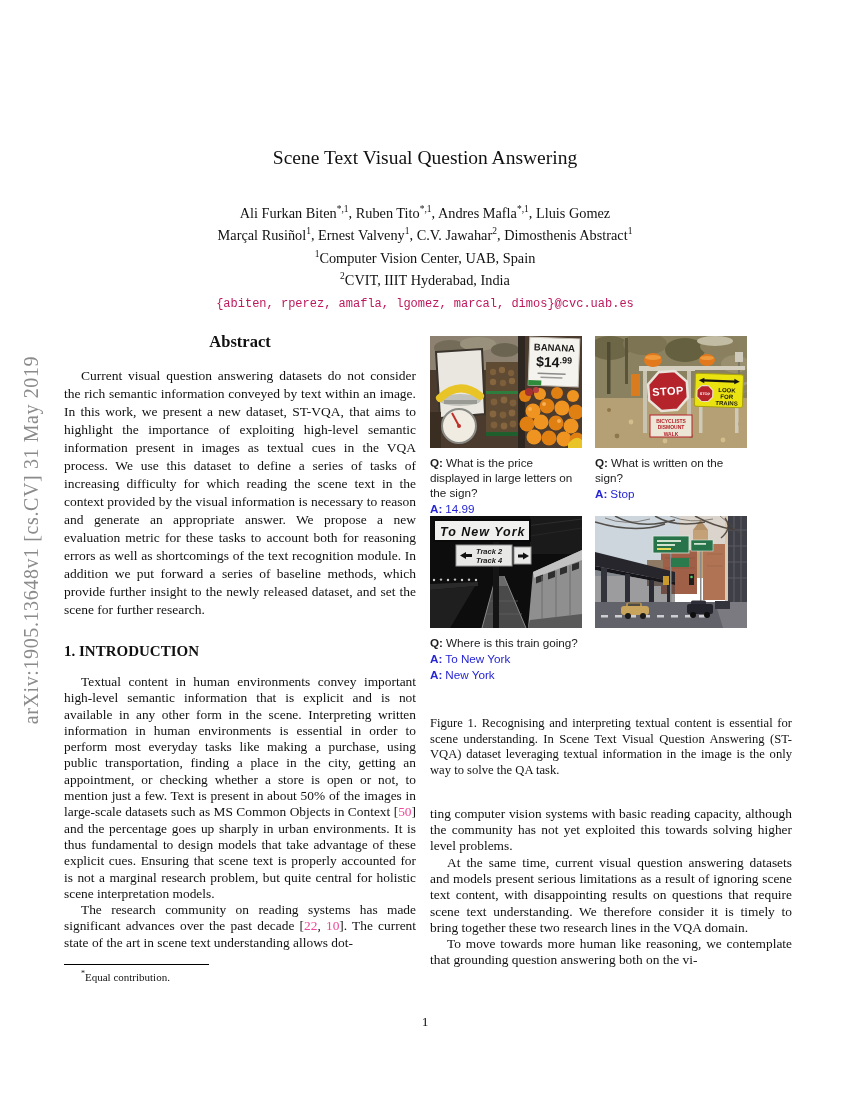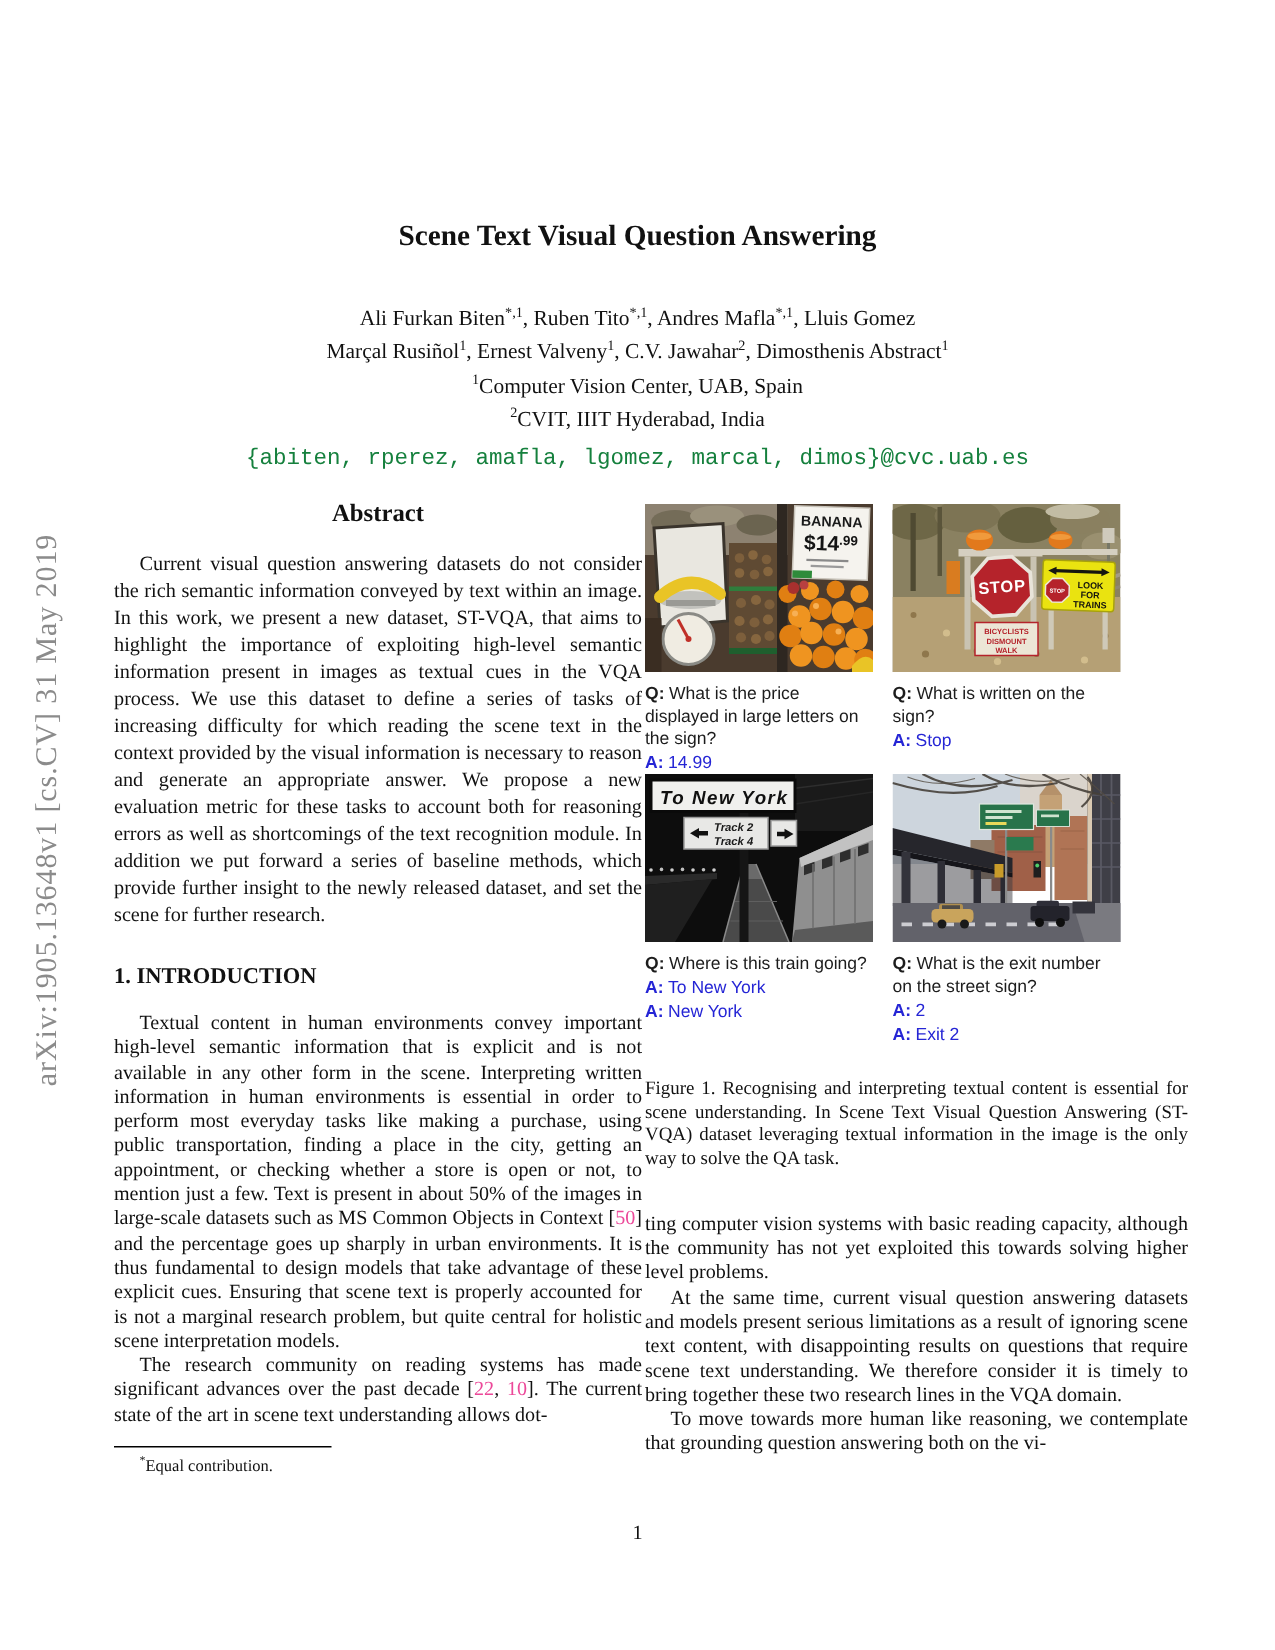--- a/index.html
+++ b/index.html
@@ -3,26 +3,26 @@
 <meta charset="utf-8">
 <style>
   html,body{margin:0;padding:0;background:#e8e8e8;}
   .page{position:relative;width:850px;height:1100px;margin:0 auto;background:#ffffff;overflow:hidden;
         font-family:"Liberation Serif","DejaVu Serif",serif;color:#111;}
   
   .arxiv{position:absolute;top:527px;left:-247px;width:560px;height:26px;transform:rotate(-90deg);
          text-align:center;font-size:20px;color:#8b8b8b;letter-spacing:0.6px;white-space:nowrap;}
   
   .header{position:absolute;left:0;top:147px;width:100%;text-align:center;}
-  .title{font-size:19.5px;font-weight:bold;margin:0 0 31px;}
+  .title{font-size:19.5px;font-weight:normal;margin:0 0 31px;}
   .authors{font-size:14.3px;line-height:18.6px;}
   .authors sup, .affil sup{font-size:9.5px;}
-  .email{font-family:"Liberation Mono","DejaVu Sans Mono",monospace;font-size:15px;margin-top:8px;color:#15803d;}
+  .email{font-family:"Liberation Mono","DejaVu Sans Mono",monospace;font-size:12px;margin-top:8px;color:#be185d;}
   
-  .col-left{position:absolute;left:76px;top:332px;width:352px;}
+  .col-left{position:absolute;left:64px;top:332px;width:352px;}
   .col-right{position:absolute;left:430px;top:330px;width:362px;}
   .abs-h{text-align:center;font-size:16.5px;font-weight:bold;margin:0 0 15px;}
   .abs-p{font-size:13.5px;line-height:18px;text-align:justify;text-indent:17px;margin:0;hyphens:auto;}
   .sec-h{font-size:15px;font-weight:bold;margin:24px 0 14px;}
   p.body{font-size:13.4px;line-height:16.3px;text-align:justify;margin:0;hyphens:auto;}
   p.indent{text-indent:17px;}
   .cite{color:#ec4899;cursor:pointer;}
   .fnrule{width:145px;border:none;border-top:1px solid #000;margin:13px 0 4px 0;}
   .fn{font-size:11px;margin:0;text-indent:17px;}
   .fn sup{font-size:8px;}
@@ -343,25 +343,20 @@
             <rect x="92" y="88" width="26" height="10" rx="2" fill="#23232b"></rect>
             <circle cx="98" cy="99" r="3" fill="#0e0e0e"></circle>
               <circle cx="112" cy="99" r="3" fill="#0e0e0e"></circle>
             <rect x="120" y="85" width="15" height="8" fill="#34343c"></rect>
           </g>
           <g>
             <path d="M0,6 Q40,18 70,8 M20,0 Q45,14 80,4 M60,0 Q80,12 110,6 M100,0 Q118,10 140,14 M130,2 Q138,12 126,22" stroke="#46403a" stroke-width="1.5" fill="none" opacity="0.9"></path>
             <path d="M10,2 Q30,10 55,3 M75,0 Q95,8 118,3 M125,0 Q135,8 148,20" stroke="#544c42" stroke-width="0.8" fill="none" opacity="0.8"></path>
           </g>
         </svg>
-        <div class="qa">
-          <div><b class="lbl">Q:</b><span>What is the exit number on the street sign?</span></div>
-          <div class="ans"><b class="lbl">A:</b><span>2</span></div>
-          <div class="ans"><b class="lbl">A:</b><span>Exit 2</span></div>
-        </div>
       </div>
     </div>
 
     <div class="caption">Figure 1. Recognising and interpreting textual content is essential for scene understanding. In Scene Text Visual Question Answering (ST-VQA) dataset leveraging textual information in the image is the only way to solve the QA task.</div>
 
     <div class="rc-body">
       <p class="body">ting computer vision systems with basic reading capacity, although the community has not yet exploited this towards solving higher level problems.</p>
       <p class="body indent">At the same time, current visual question answering datasets and models present serious limitations as a result of ignoring scene text content, with disappointing results on questions that require scene text understanding. We therefore consider it is timely to bring together these two research lines in the VQA domain.</p>
       <p class="body indent">To move towards more human like reasoning, we contemplate that grounding question answering both on the vi-</p>
     </div>

